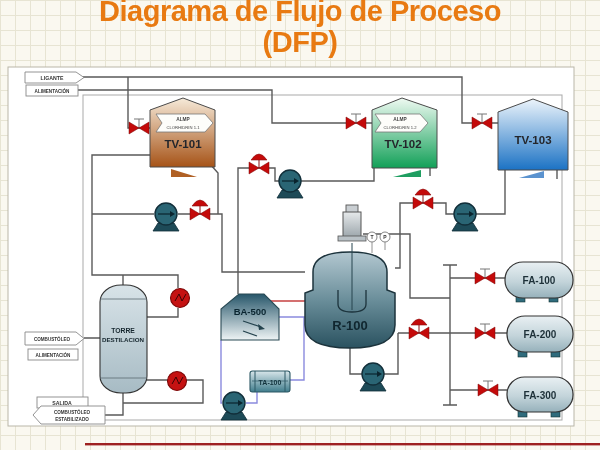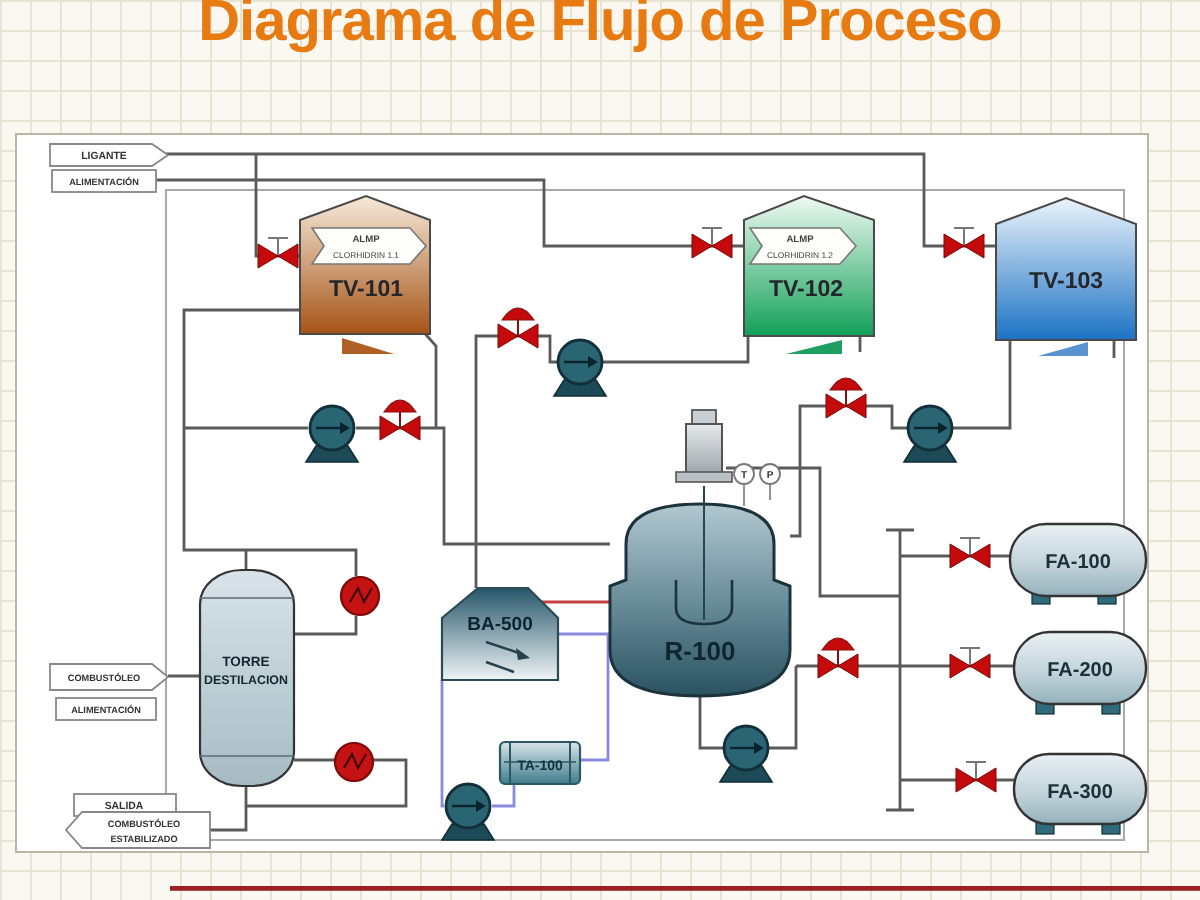--- a/index.html
+++ b/index.html
@@ -31,20 +31,21 @@
   .tatag{font-size:7px;font-weight:bold;fill:#11323c;}
   .twr1{font-size:6.8px;font-weight:bold;fill:#15262e;}
   .twr2{font-size:6.2px;font-weight:bold;fill:#15262e;}
   .inst{font-size:5px;fill:#333;font-weight:bold;}
 </style>
 </head>
 <body>
 
 <div class="title">
   <div>Diagrama de Flujo de Proceso</div>
+  <div>(DFP)</div>
 </div>
 
 <svg class="diagram" width="600" height="450" viewBox="0 0 600 450">
   <defs>
     <linearGradient id="gBrown" x1="0" y1="0" x2="0" y2="1">
       <stop offset="0" stop-color="#f6ead9"></stop>
         <stop offset="1" stop-color="#a65317"></stop>
     </linearGradient>
     <linearGradient id="gGreen" x1="0" y1="0" x2="0" y2="1">
       <stop offset="0" stop-color="#effaf2"></stop>

